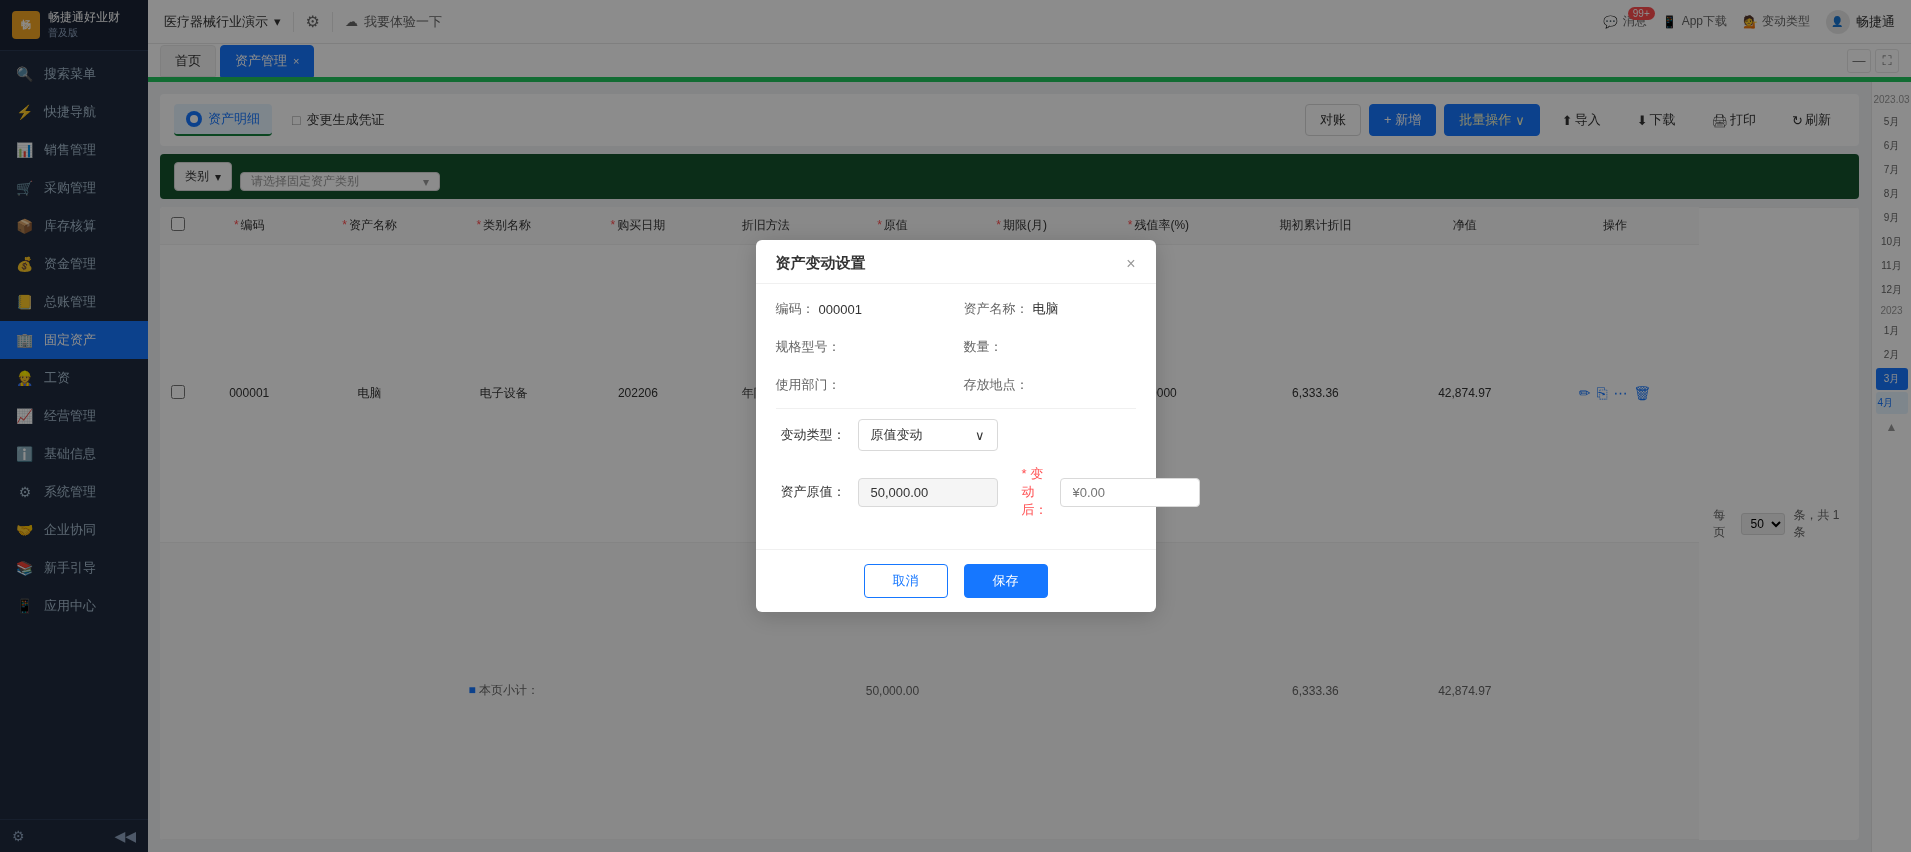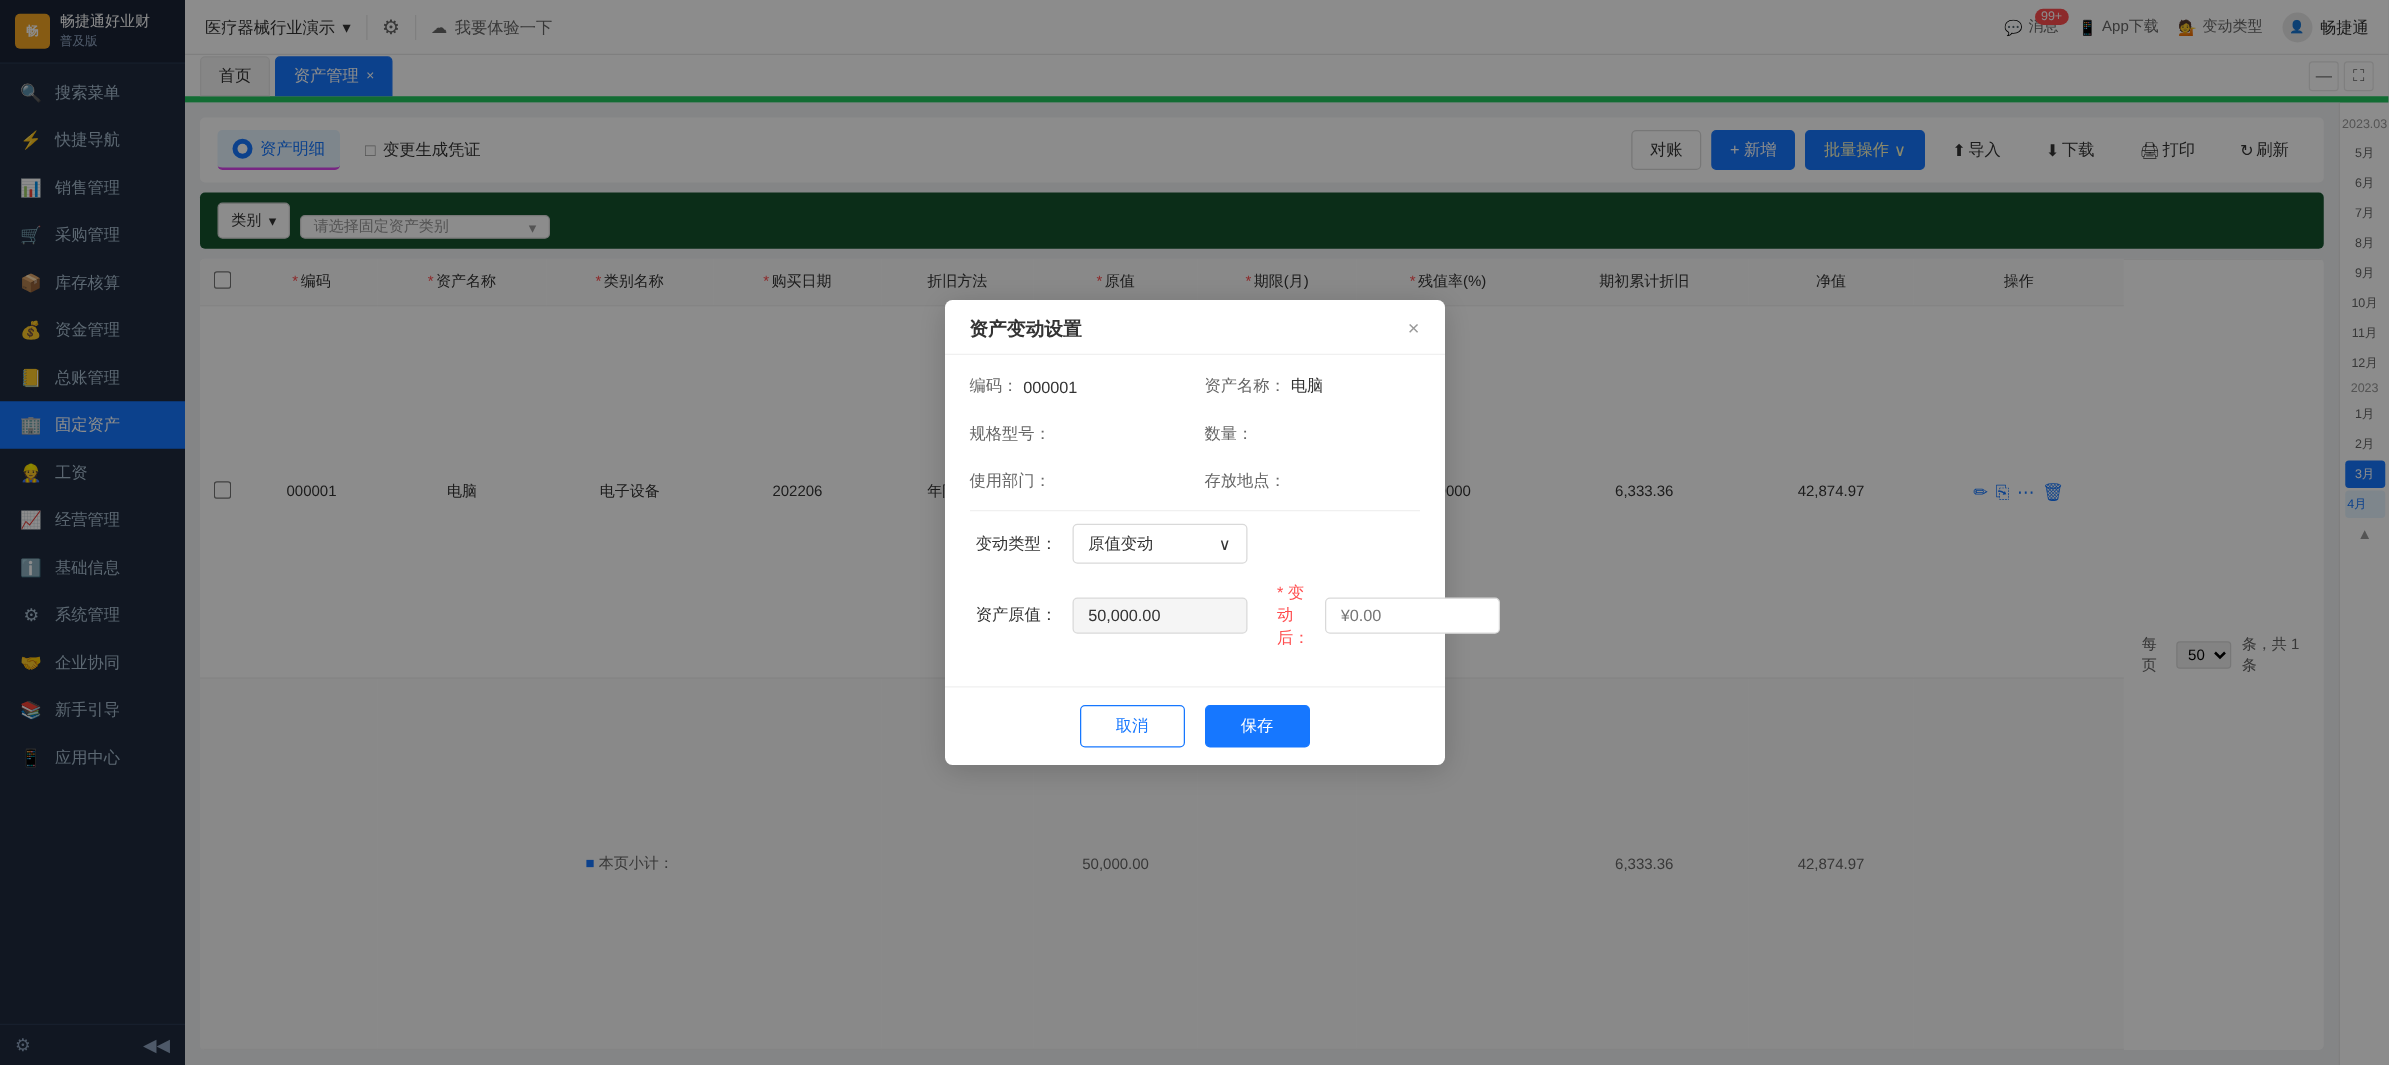--- a/index.html
+++ b/index.html
@@ -44,21 +44,21 @@
     .tabs-right { margin-left: auto; display: flex; gap: 4px; }
     .tabs-action-btn { width: 24px; height: 24px; display: flex; align-items: center; justify-content: center; border: 1px solid #e8e8e8; border-radius: 3px; cursor: pointer; color: #666; background: #fff; }
 
     
     .content-area { flex: 1; display: flex; overflow: hidden; }
     .page-content { flex: 1; overflow: hidden; background: #f0f2f5; padding: 12px; display: flex; flex-direction: column; gap: 8px; }
 
     
     .toolbar { display: flex; align-items: center; gap: 8px; background: #fff; padding: 10px 14px; border-radius: 4px; }
     .toolbar-tab { display: flex; align-items: center; gap: 6px; padding: 6px 12px; border-radius: 4px; cursor: pointer; font-size: 13px; }
-    .toolbar-tab.active { background: #e6f4ff; color: #1677ff; border-bottom: 2px solid #d946ef; }
+    .toolbar-tab.active { background: #e6f4ff; color: #1677ff; border-bottom: 2px solid #15803d; }
     .toolbar-tab-icon { width: 16px; height: 16px; border-radius: 50%; background: #1677ff; display: flex; align-items: center; justify-content: center; }
     .toolbar-right { margin-left: auto; display: flex; align-items: center; gap: 8px; }
     .btn { display: flex; align-items: center; gap: 4px; padding: 6px 14px; border-radius: 4px; font-size: 13px; cursor: pointer; border: 1px solid #e8e8e8; background: #fff; color: #333; }
     .btn-primary { background: #1677ff; color: #fff; border-color: #1677ff; }
     .btn-default { background: #fff; color: #333; border-color: #d9d9d9; }
     .btn-batch { background: #1677ff; color: #fef9c3; border-color: #1677ff; display: flex; align-items: center; }
     .btn-link { background: transparent; border: none; color: #333; gap: 2px; }
 
     
     .filter-bar { display: flex; align-items: flex-end; gap: 8px; background: #14532d; padding: 8px 14px; border-radius: 4px; }

